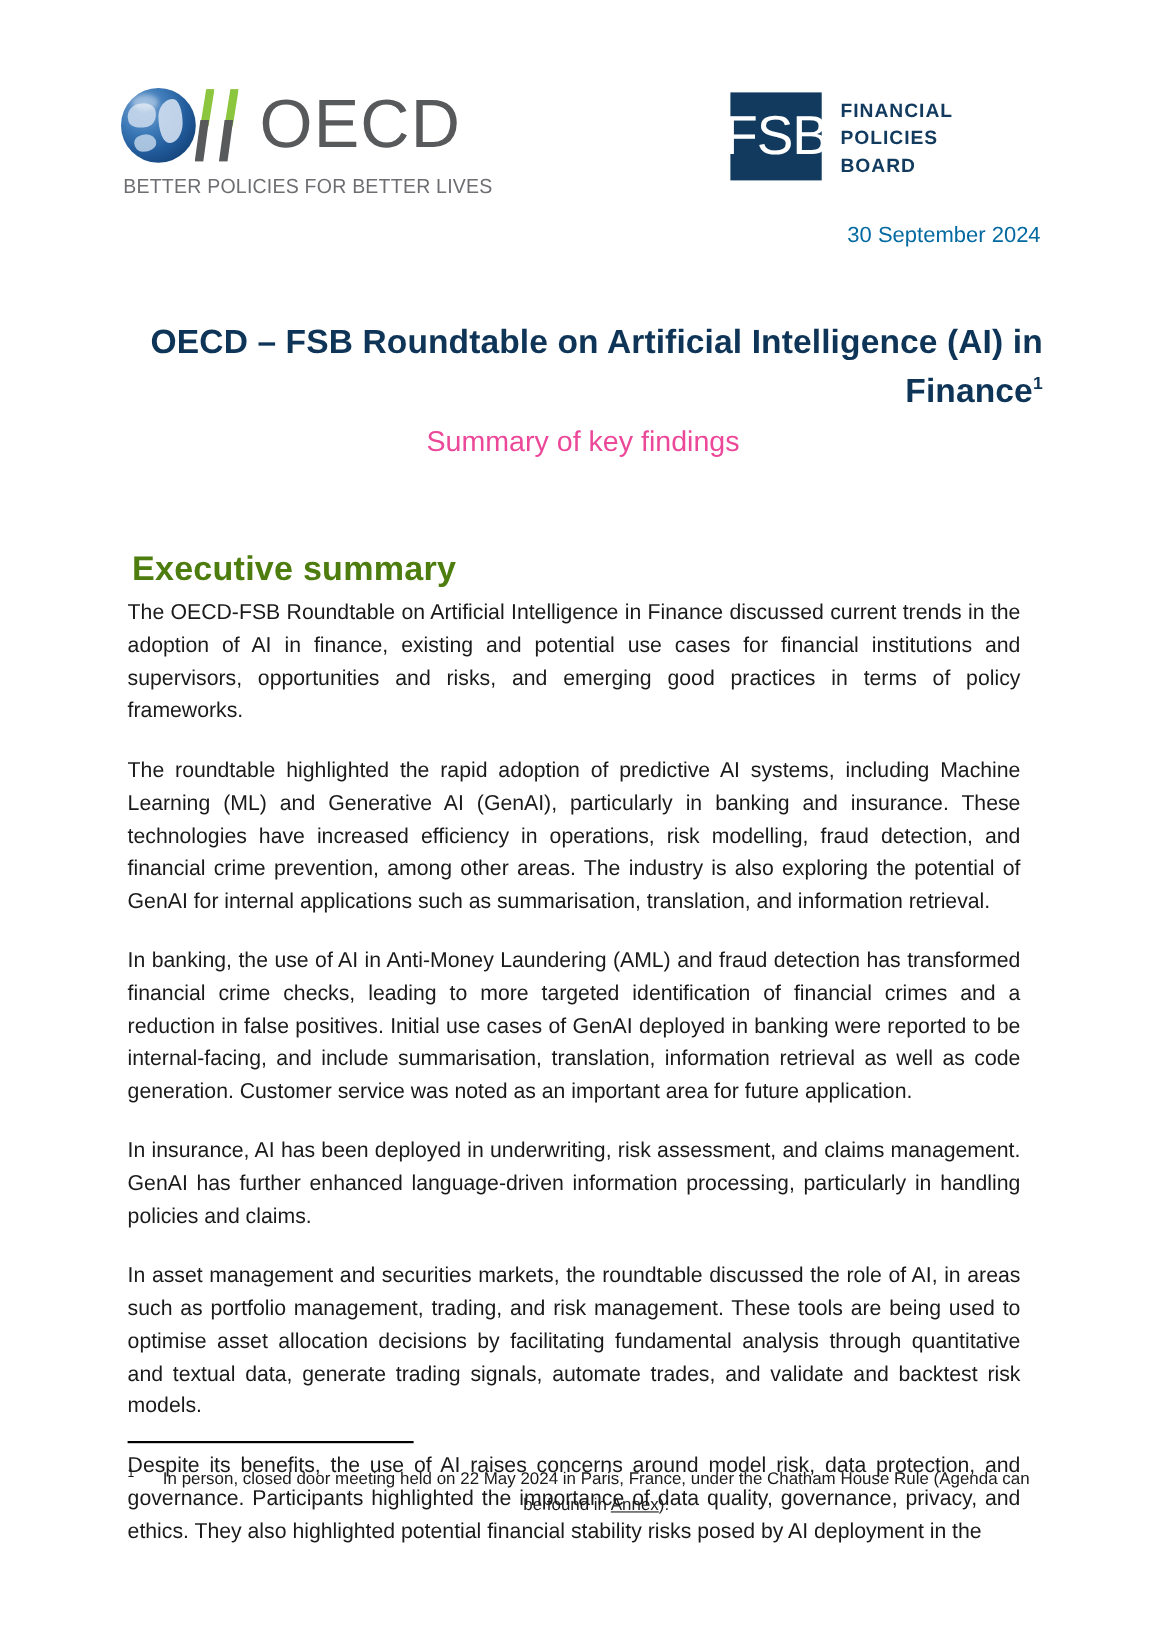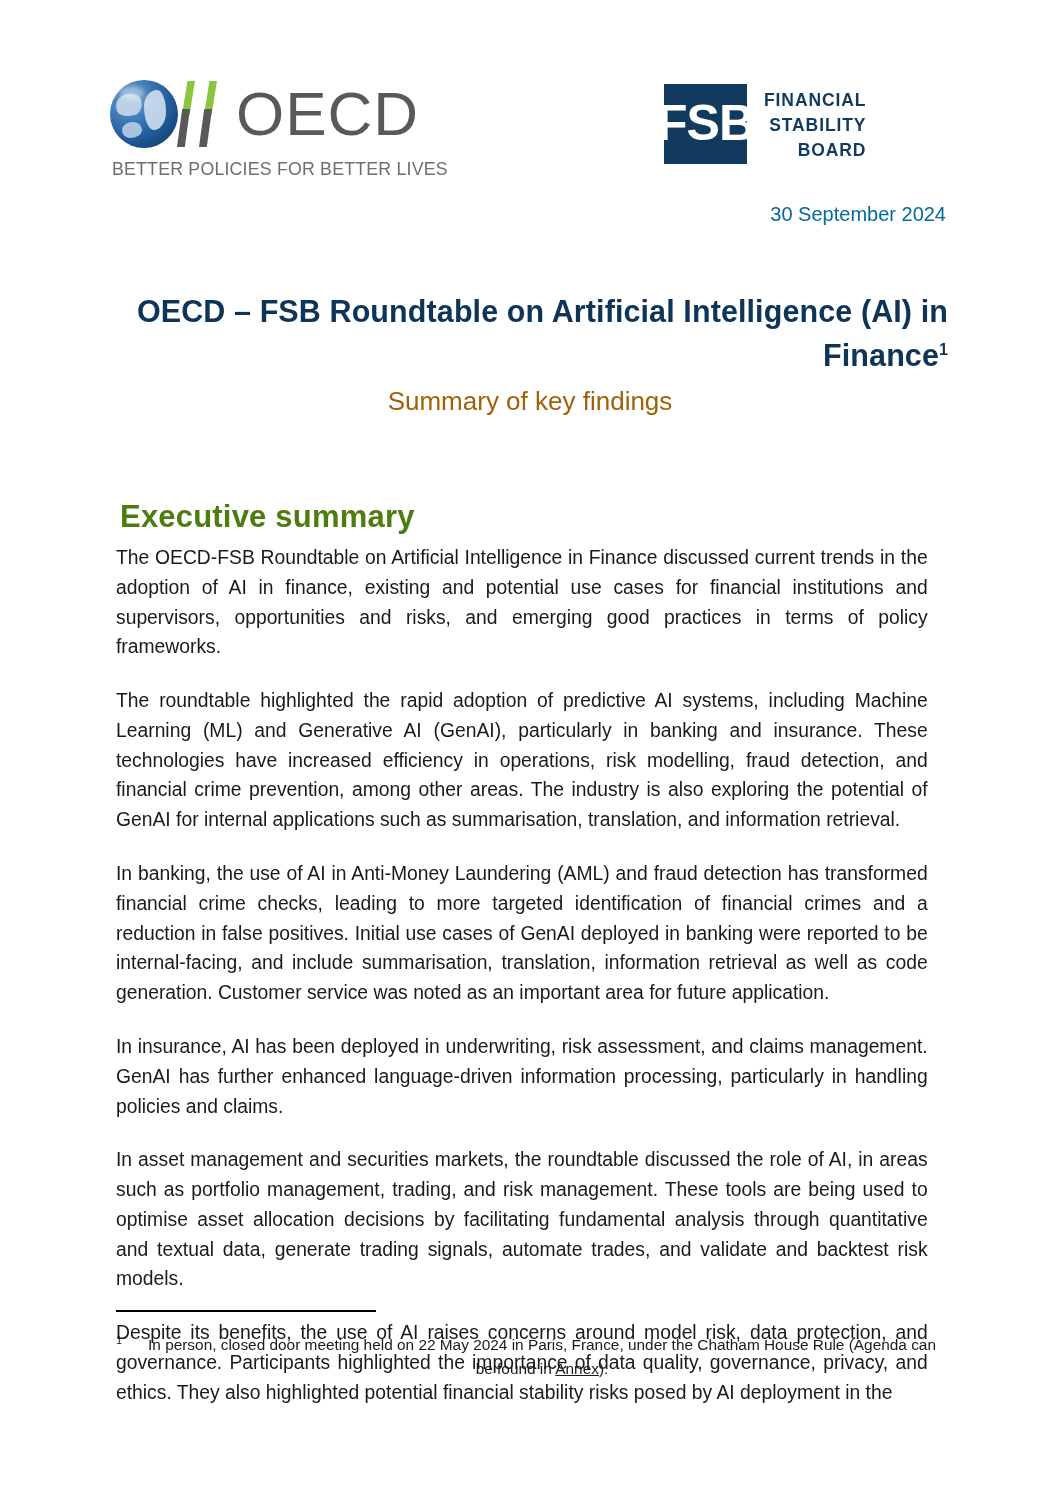--- a/index.html
+++ b/index.html
@@ -151,35 +151,34 @@
     background: #113a5e;
     display: flex;
     align-items: center;
     justify-content: center;
     flex: 0 0 auto;
   }
   .fsb-box span {
     color: #ffffff;
     font-family: "Liberation Sans", sans-serif;
     font-size: 50px;
-    font-weight: 700;
+    font-weight: 400;
     letter-spacing: -1px;
     line-height: 1;
     transform: translateY(-1px);
   }
   .fsb-words {
     margin-left: 17px;
     margin-top: 4px;
     color: #113a5e;
     font-family: "Liberation Sans", sans-serif;
     font-size: 17.5px;
     font-weight: bold;
     letter-spacing: .9px;
     line-height: 1.42;
-    text-align: right;
   }
 
   .doc-date {
     position: absolute;
     right: 112px;
     top: 203px;
     font-size: 20px;
     color: #0369a1;
     white-space: nowrap;
   }
@@ -201,21 +200,21 @@
     vertical-align: super;
     line-height: 0;
   }
   .doc-subtitle {
     position: absolute;
     left: 112px;
     top: 386px;
     width: 836px;
     text-align: center;
     font-size: 26px;
-    color: #a16207;
+    color: #ec4899;
   }
 
   .section-heading {
     position: absolute;
     left: 120px;
     top: 473px;
     font-size: 31px;
     color: #4d7c0f;
     letter-spacing: .2px;
   }
@@ -306,21 +305,21 @@
       </div>
       <div class="oecd-tagline">BETTER POLICIES FOR BETTER LIVES</div>
     </div>
 
     <div class="fsb-logo">
       <div class="fsb-box">
         <span>FSB</span>
       </div>
       <div class="fsb-words">
         <div>FINANCIAL</div>
-        <div>STABILITY</div>
+        <div>POLICIES</div>
         <div>BOARD</div>
       </div>
     </div>
 
   </div>
 
   <div class="doc-date">30 September 2024</div>
 
   <h1 class="doc-title"><span>OECD – FSB Roundtable on Artificial Intelligence (AI) in Finance</span><sup>1</sup></h1>
 

